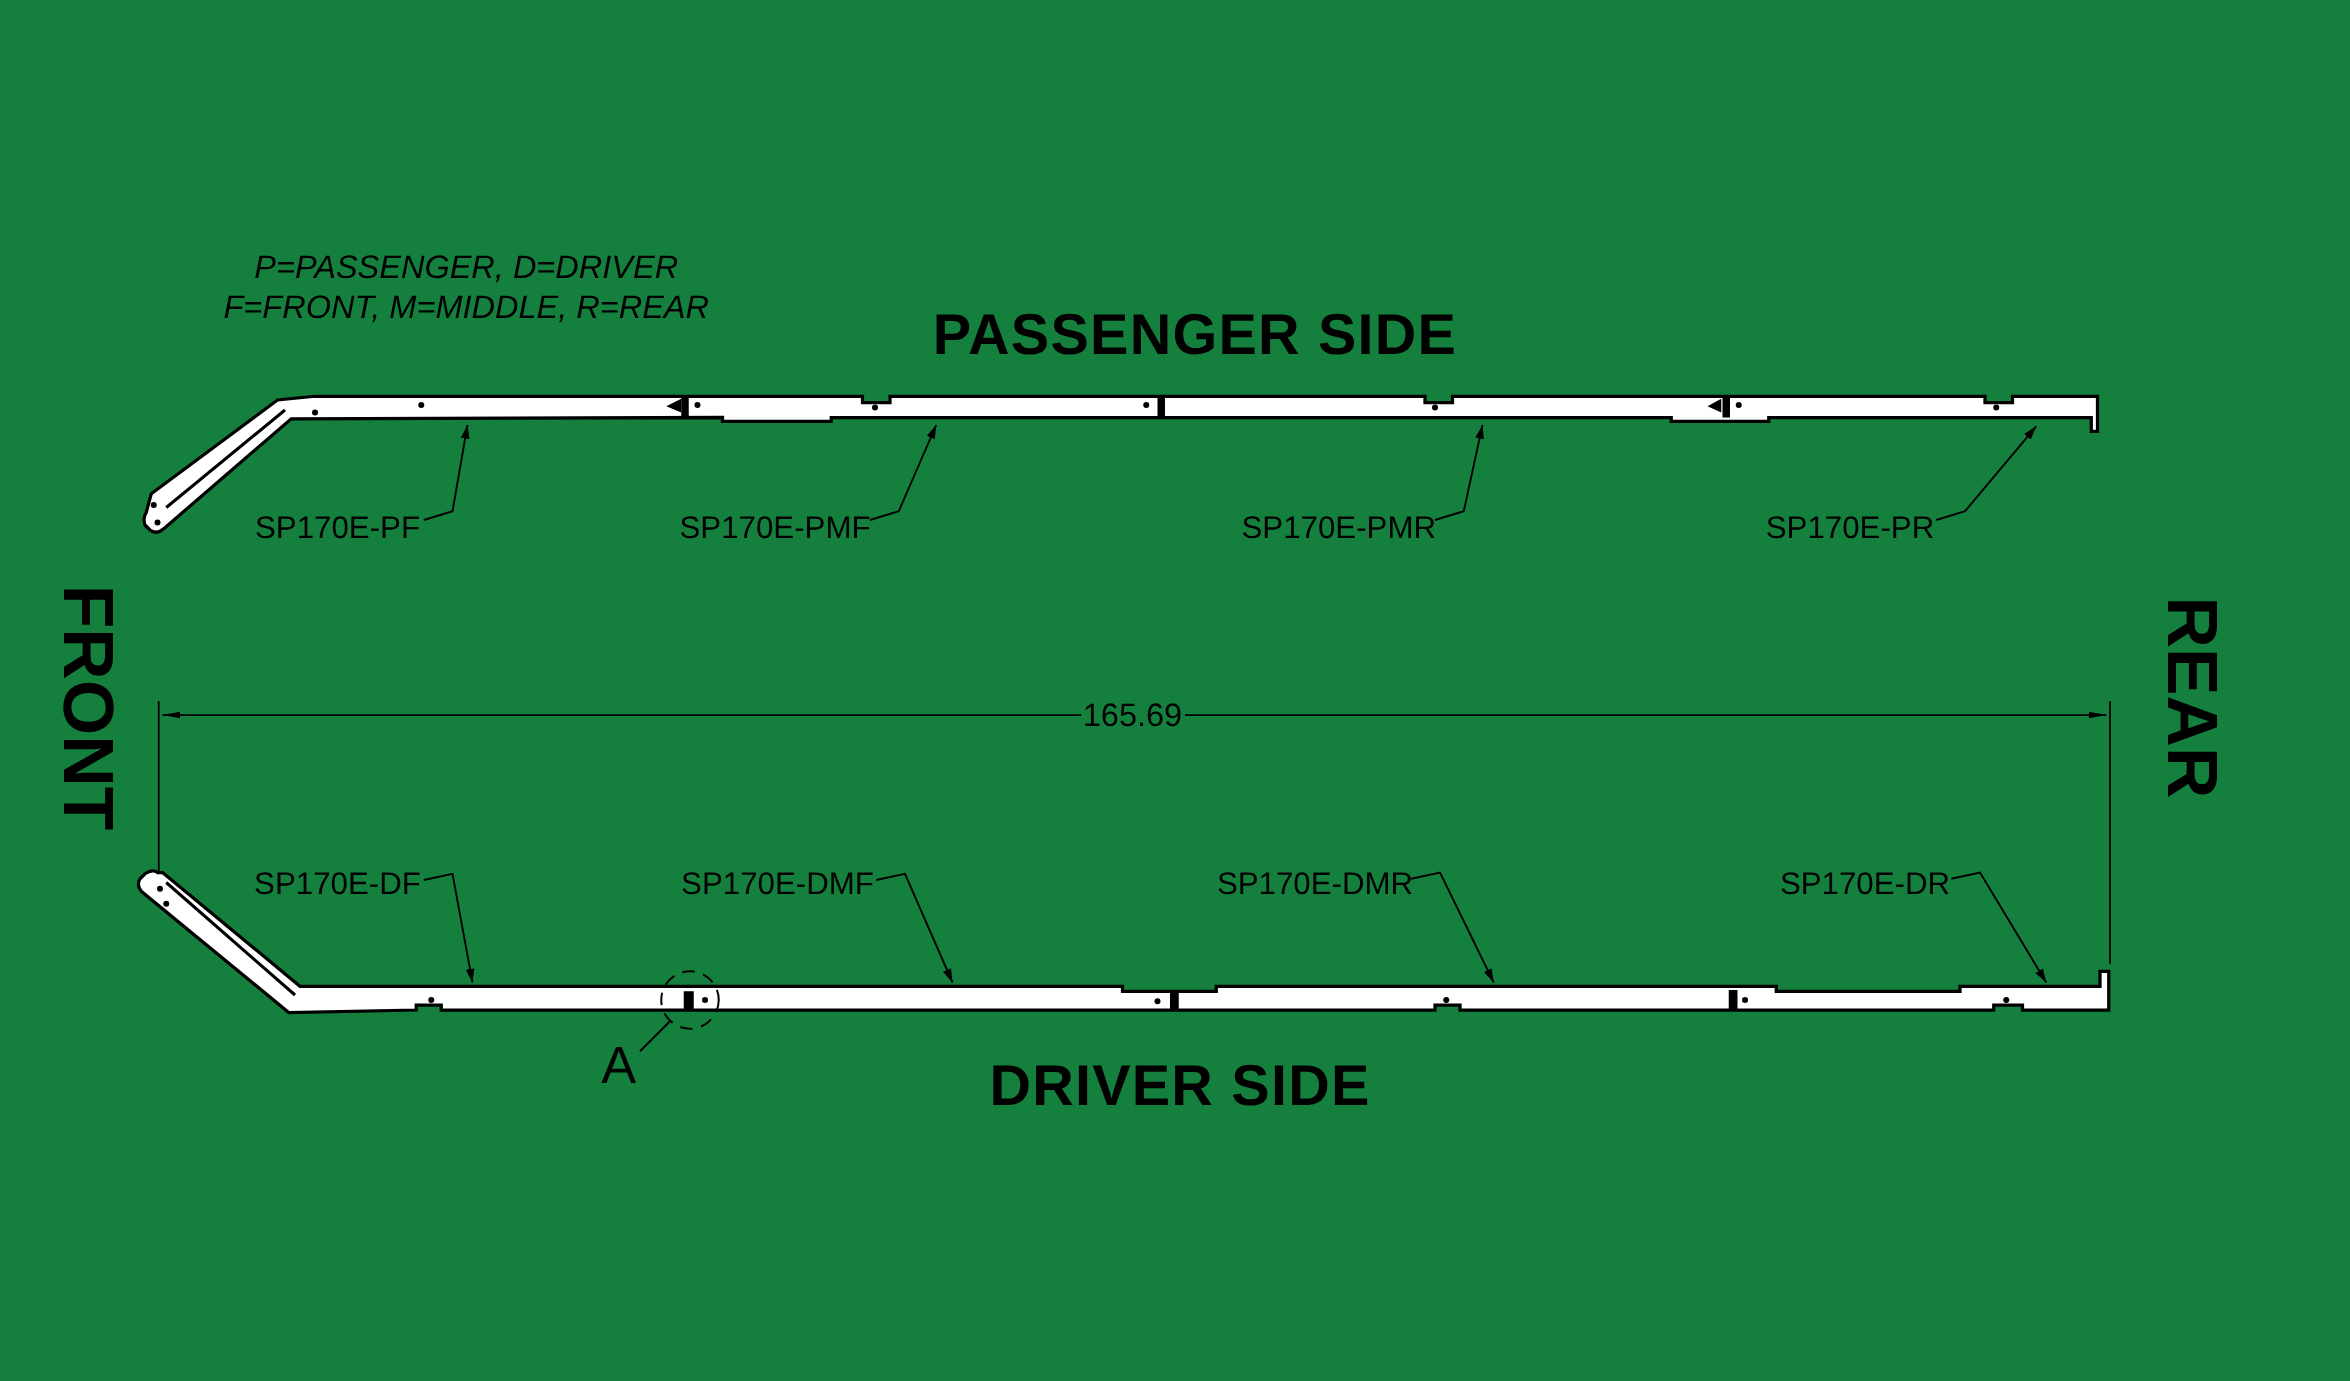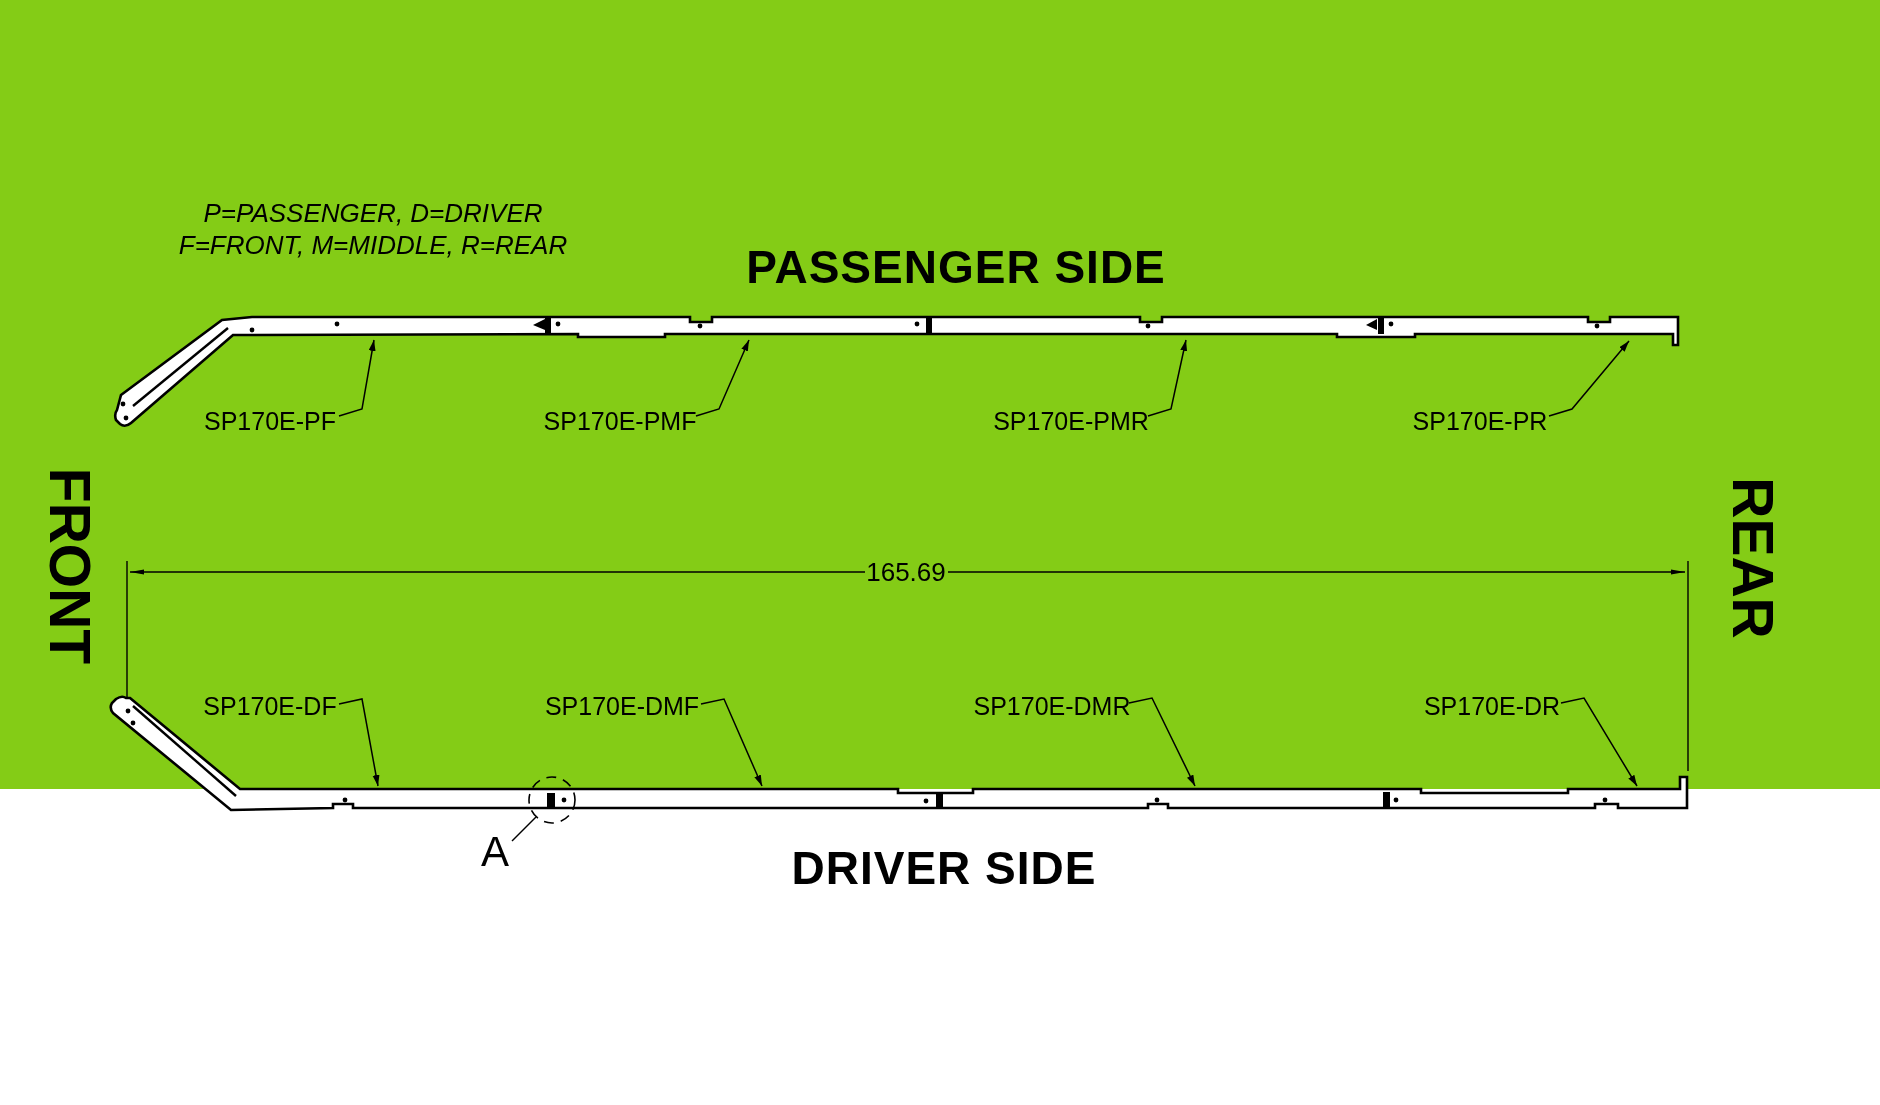--- a/index.html
+++ b/index.html
@@ -1,16 +1,16 @@
 <!DOCTYPE html>
 <html><head>
 <meta charset="utf-8">
 <style>
   html,body{margin:0;padding:0;background:#ffffff;width:1880px;height:1105px;overflow:hidden;}
-  .canvas{position:relative;width:1880px;height:789px;background:#84cc16;}
+  .canvas{position:relative;width:1880px;height:1105px;background:#15803d;}
   svg{display:block;font-family:"Liberation Sans", sans-serif;}
   text{fill:#000;}
   .outline{fill:#ffffff;stroke:#000;stroke-width:2.6;stroke-linejoin:miter;}
   .innerline{fill:none;stroke:#000;stroke-width:2.4;}
   .leader{fill:none;stroke:#000;stroke-width:1.5;}
   .dim{fill:none;stroke:#000;stroke-width:1.4;}
   .ext{fill:none;stroke:#000;stroke-width:1.4;}
   .hole{fill:#000;stroke:none;}
   .joint{fill:#000;stroke:none;}
   .part-label{font-size:25px;}

